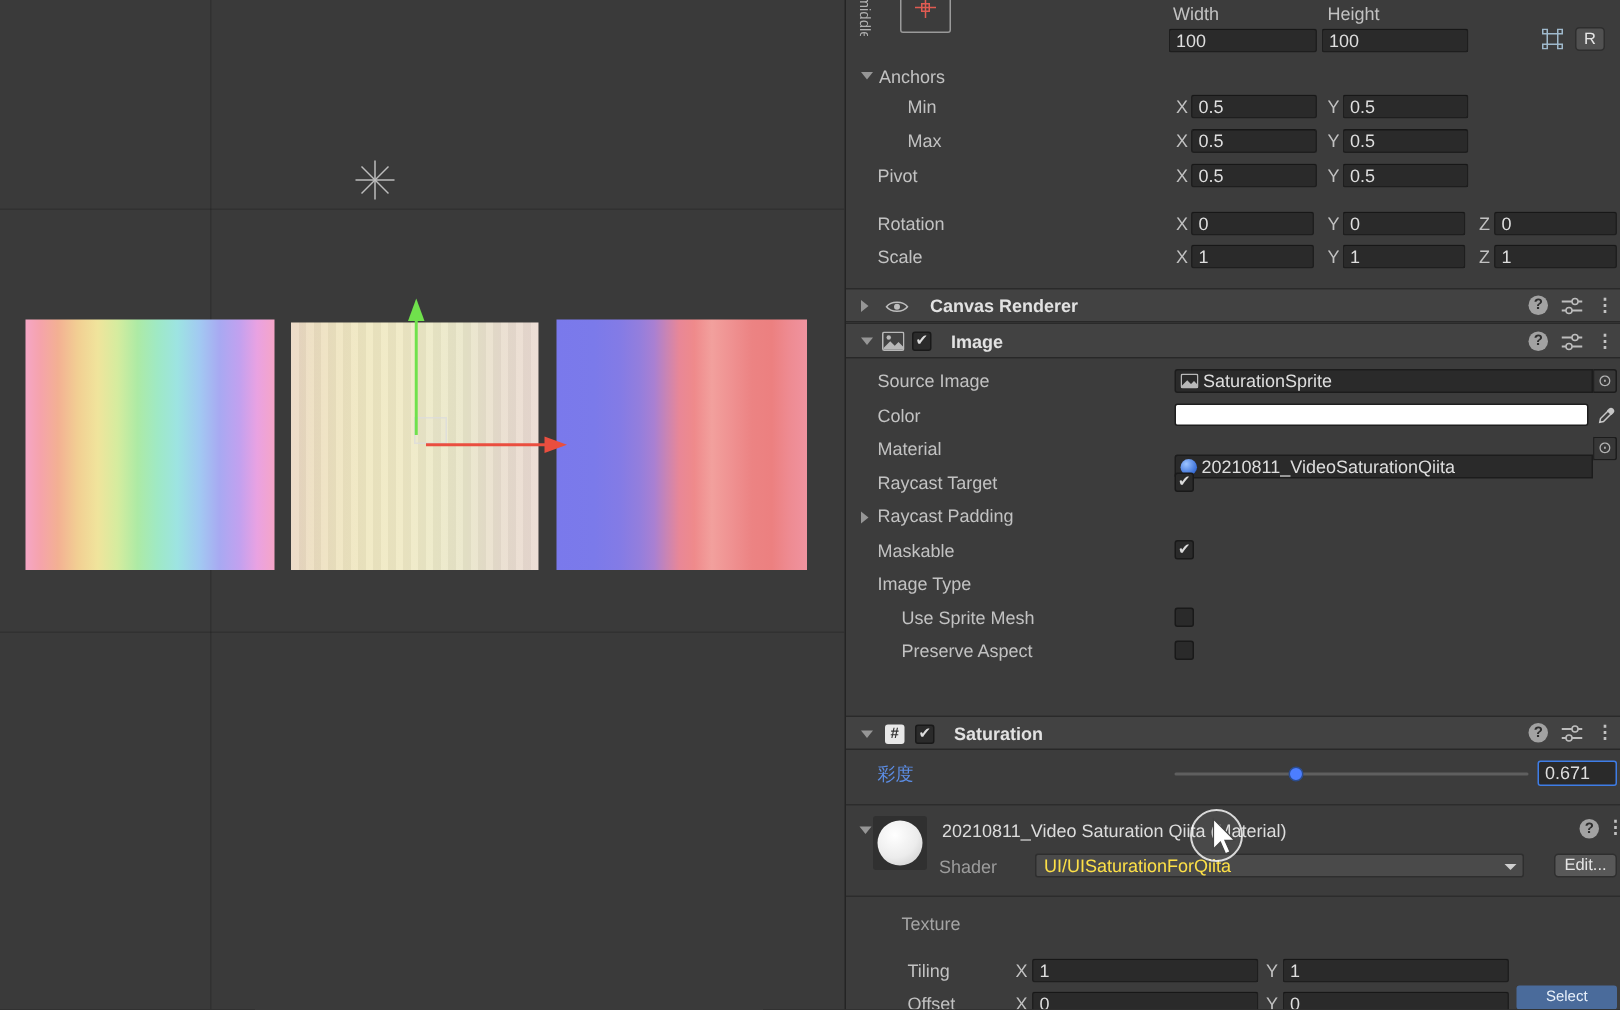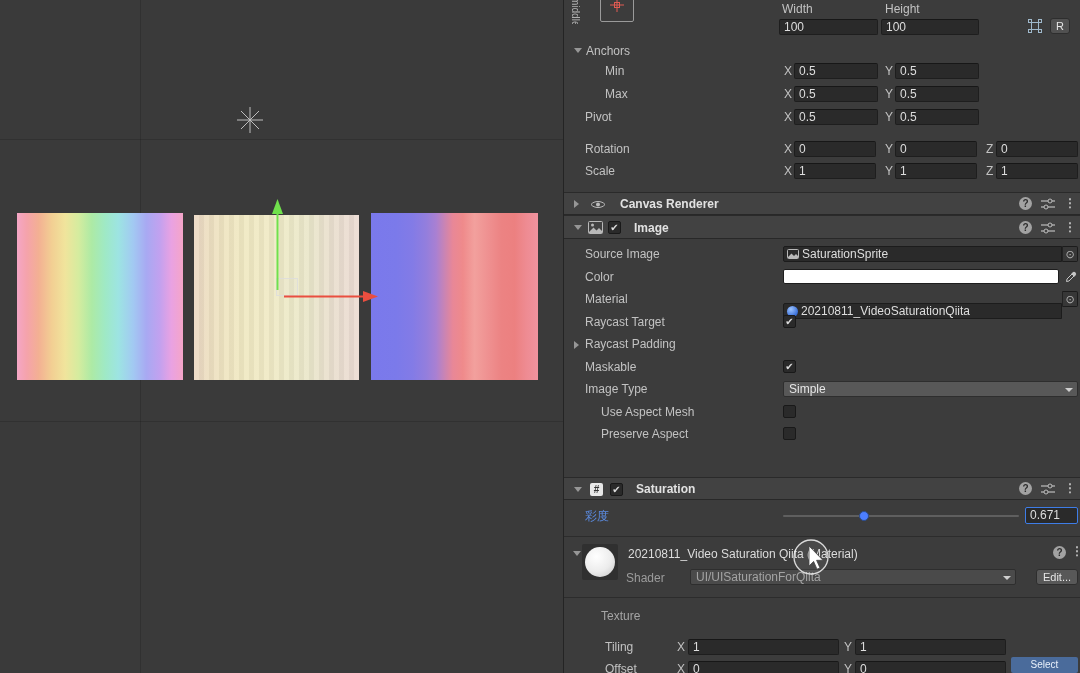--- a/index.html
+++ b/index.html
@@ -198,26 +198,22 @@
     <div class="lbl" style="left:21px;top:314px;">Raycast Target</div>
     <div class="cb" style="left:219px;top:315px;">✔</div>
 
     <div class="car-right" style="left:10px;top:341px;"></div>
     <div class="lbl" style="left:21px;top:336px;">Raycast Padding</div>
 
     <div class="lbl" style="left:21px;top:359px;">Maskable</div>
     <div class="cb" style="left:219px;top:360px;">✔</div>
 
     <div class="lbl" style="left:21px;top:381px;">Image Type</div>
-    <div class="dd" style="left:219px;top:381px;width:295px;">
-      <span>Simple</span>
-      <span class="arrow"></span>
-    </div>
-
-    <div class="lbl" style="left:37px;top:404px;">Use Aspect Mesh</div>
+
+    <div class="lbl" style="left:37px;top:404px;">Use Sprite Mesh</div>
     <div class="cb empty" style="left:219px;top:405px;"></div>
 
     <div class="lbl" style="left:37px;top:426px;">Preserve Aspect</div>
     <div class="cb empty" style="left:219px;top:427px;"></div>
 
 
     <div class="hdr" style="top:477px;">
       <div class="car-down" style="left:10px;top:9px;"></div>
       <div style="position:absolute;left:26px;top:5px;width:13px;height:13px;background:#e8e8e8;border-radius:2px;color:#333;font-size:10px;font-weight:bold;text-align:center;line-height:13px;">#</div>
       <div class="cb" style="left:46px;top:5px;">✔</div>
@@ -240,21 +236,21 @@
     <div class="divider" style="top:536px;"></div>
     <div class="car-down" style="left:9px;top:551px;"></div>
     <div style="position:absolute;left:18px;top:544px;width:36px;height:36px;background:#303030;border-radius:2px;">
       <div style="position:absolute;left:3px;top:3px;width:30px;height:30px;border-radius:50%;background:radial-gradient(circle at 38% 32%, #ffffff, #ececec 55%, #d2d2d2 85%, #c2c2c2);"></div>
     </div>
     <div class="lbl" style="left:64px;top:546px;color:#dcdcdc;">20210811_Video Saturation Qiita (Material)</div>
     <div class="help" style="left:489px;top:546px;">?</div>
     <div class="kebab" style="left:507px;top:544px;">⋮</div>
 
     <div class="lbl dim" style="left:62px;top:570px;">Shader</div>
-    <div class="dd" style="left:126px;top:569px;width:326px;background:#4a4a4a;color:#a3a3a3;">
+    <div class="dd" style="left:126px;top:569px;width:326px;background:#4a4a4a;color:#fde047;">
       <span>UI/UISaturationForQiita</span>
       <span class="arrow"></span>
     </div>
     <div class="btn" style="left:472px;top:569px;width:42px;height:16px;font-size:11px;line-height:14px;">Edit...</div>
 
     <div class="divider" style="top:597px;"></div>
 
     <div class="lbl" style="left:37px;top:608px;color:#a5a5a5;">Texture</div>
 
     <div style="position:absolute;left:447px;top:657px;width:67px;height:16px;background:#4a6b9b;border-radius:2px;text-align:center;font-size:10px;color:#e8f0fa;line-height:15px;">Select</div>

